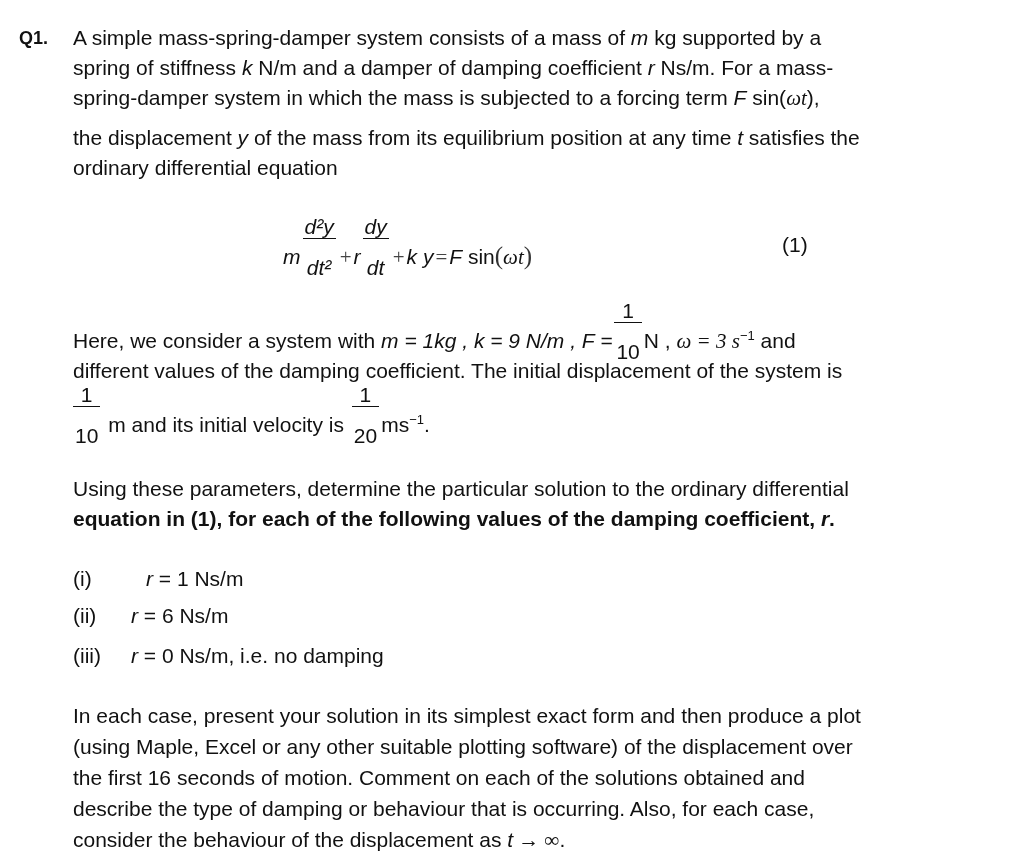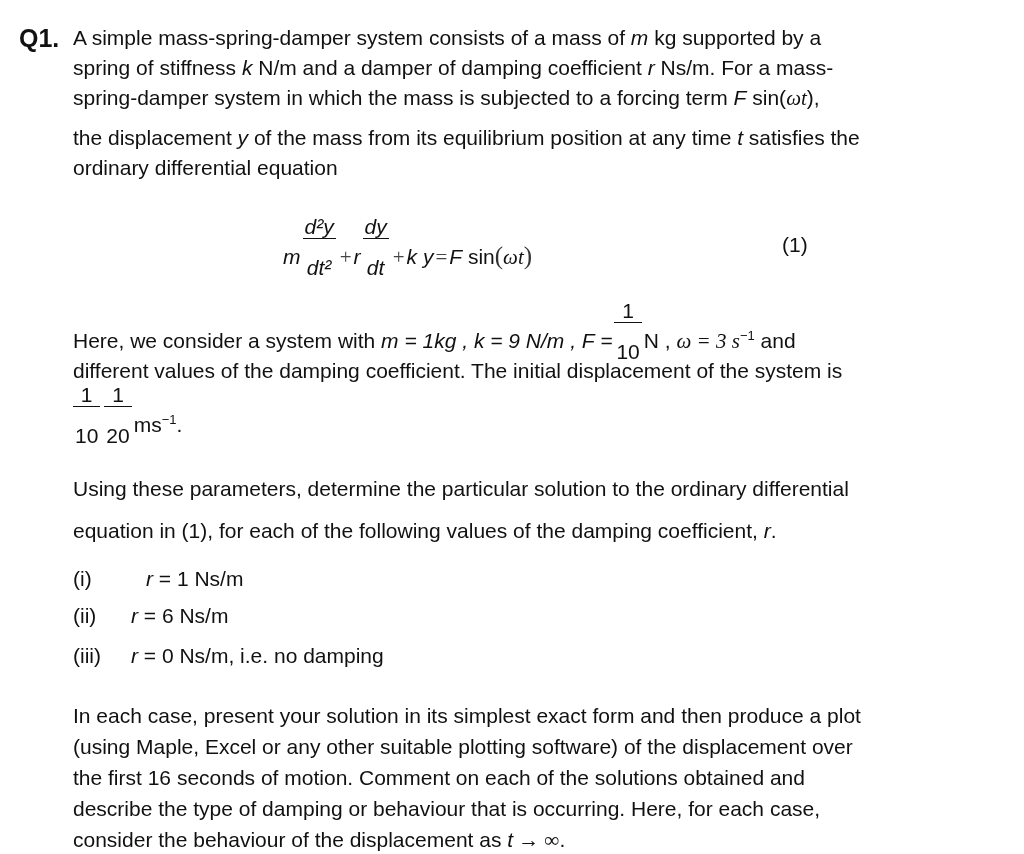--- a/index.html
+++ b/index.html
@@ -1,19 +1,19 @@
 <!DOCTYPE html>
 <html><head>
 <meta charset="utf-8">
 <style>
   html, body { margin: 0; padding: 0; background: #ffffff; }
   body { width: 1024px; height: 854px; position: relative; overflow: hidden;
          font-family: "Liberation Sans", sans-serif; color: #111111; font-size: 21px; }
   .line { position: absolute; left: 73px; white-space: nowrap; line-height: 26px; }
-  .qnum { position: absolute; left: 19px; top: 25px; font-weight: bold; font-size: 25px; line-height: 26px; }
+  .qnum { position: absolute; left: 19px; top: 25px; font-weight: bold; font-size: 18px; line-height: 26px; }
   i, .it { font-style: italic; }
   .serif { font-family: "Liberation Serif", serif; font-style: italic; }
   .frac { display: inline-block; vertical-align: middle; text-align: center; margin: 0 2px; position: relative; top: -2px; }
   .frac .num { display: block; line-height: 22px; padding: 0 2px; }
   .frac .den { display: block; line-height: 22px; border-top: 1.5px solid #111; padding: 18px 2px; }
   sup { font-size: 13px; vertical-align: super; line-height: 0; }
   .eq { position: absolute; left: 283px; top: 218px; white-space: nowrap; font-size: 21px; }
   .eqnum { position: absolute; left: 782px; top: 230px; }
   .op { font-family: "Liberation Serif", serif; color: #444; margin: 0 2px; }
   .paren { font-family: "Liberation Serif", serif; font-size: 25px; color: #333; }
@@ -40,25 +40,25 @@
 <div class="eq">
   <i>m</i><span class="frac"><i class="num">d²y</i><i class="den">dt²</i></span><span class="op">+</span><i>r</i><span class="frac"><i class="num">dy</i><i class="den">dt</i></span><span class="op">+</span><i>k</i> <i>y</i><span class="op">=</span><i>F</i> <span>sin</span><span class="paren">(</span><i class="serif">ωt</i><span class="paren">)</span>
 </div>
 <div class="eqnum line" style="left:782px; top:232px;">(1)</div>
 
 <div class="line" style="top:302px; line-height:46px;">
   <span>Here, we consider a system with </span><i>m = 1kg ,</i>&nbsp;<i>k = 9 N/m ,</i>&nbsp;<i>F =</i><span class="frac"><span class="num">1</span><span class="den">10</span></span><span>N ,</span>&nbsp;<span class="serif it">ω = 3 s</span><sup>−1</sup><span> and</span>
 </div>
 <div class="line" style="top:358px;">different values of the damping coefficient.  The initial displacement of the system is</div>
 <div class="line" style="top:386px; line-height:46px;">
-  <span class="frac" style="margin-left:0"><span class="num">1</span><span class="den">10</span></span><span class="frac"><span class="num">1</span><span class="den">20</span></span><span>ms</span><sup>−1</sup><span>.</span>
+  <span class="frac" style="margin-left:0"><span class="num">1</span><span class="den">10</span></span><span> m and its initial velocity is </span><span class="frac"><span class="num">1</span><span class="den">20</span></span><span>ms</span><sup>−1</sup><span>.</span>
 </div>
 
 <div class="line" style="top:476px;">Using these parameters, determine the particular solution to the ordinary differential</div>
-<div class="line" style="top:518px;">
+<div class="line" style="top:506px;font-weight:bold;">
   <span>equation in (1), for each of the following values of the damping coefficient, </span><i>r</i><span>.</span>
 </div>
 
 <div>
   <div class="line" style="top:566px;">
     <span>(i)</span>
   </div>
   <div class="line" style="top:566px; left:146px;">
     <i>r</i><span> = 1 Ns/m</span>
   </div>
@@ -72,16 +72,16 @@
     <span>(iii)</span>
   </div>
   <div class="line" style="top:643px; left:131px;">
     <i>r</i><span> = 0 Ns/m, i.e. no damping</span>
   </div>
 </div>
 
 <div class="line" style="top:703px;">In each case, present your solution in its simplest exact form and then produce a plot</div>
 <div class="line" style="top:734px;">(using Maple, Excel or any other suitable plotting software) of the displacement over</div>
 <div class="line" style="top:765px;">the first 16 seconds of motion.  Comment on each of the solutions obtained and</div>
-<div class="line" style="top:796px;">describe the type of damping or behaviour that is occurring.  Here, for each case,</div>
+<div class="line" style="top:796px;">describe the type of damping or behaviour that is occurring.  Also, for each case,</div>
 <div class="line" style="top:827px;">
   <span>consider the behaviour of the displacement as </span><i>t</i><span class="serif"> → ∞</span><span>.</span>
 </div>
 
 </body></html>

